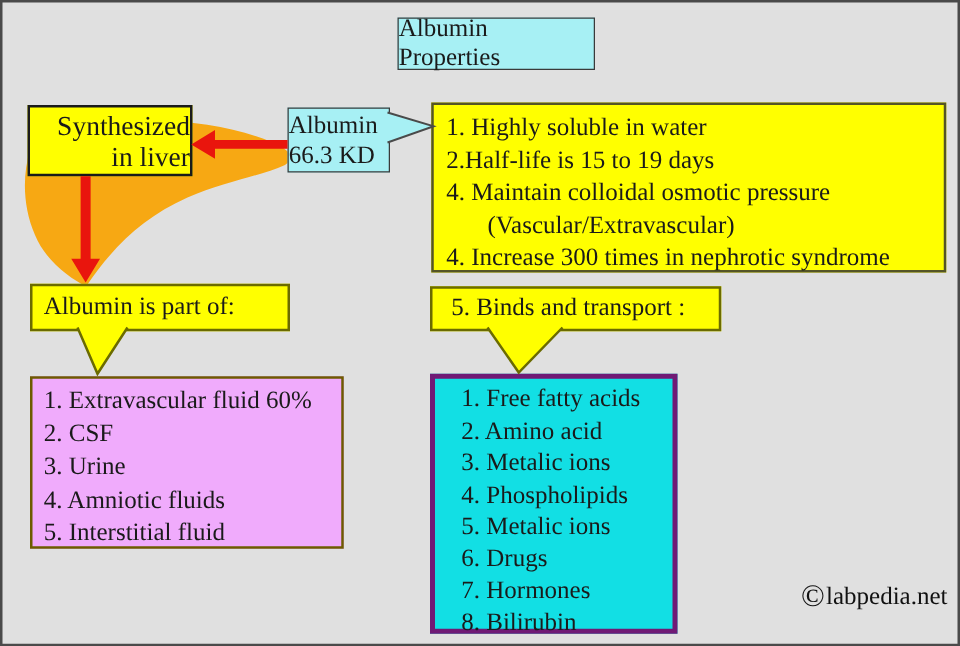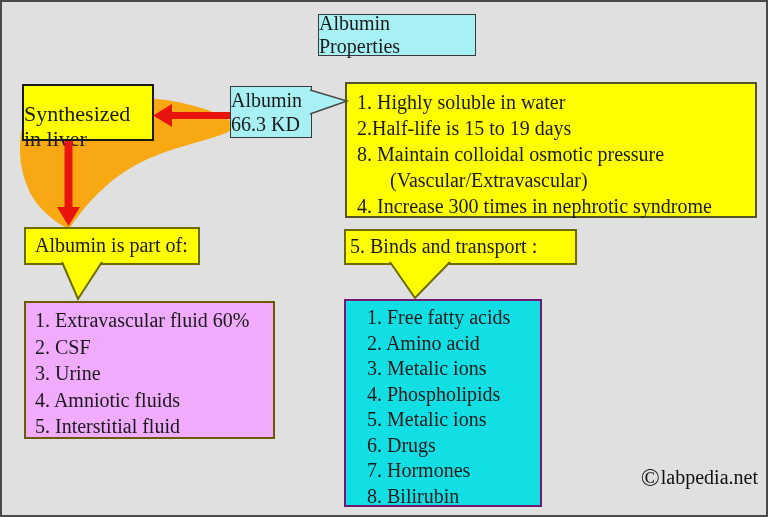--- a/index.html
+++ b/index.html
@@ -18,51 +18,51 @@
   .title-box {
     left:284px; top:12px; width:158px; height:42px;
     background:#a7f0f4; border:1px solid #3a3a3a;
     display:flex; align-items:center; justify-content:center;
     font-size:20px;
     margin-left:32px;
   }
   .synthesized-box {
     left:20px; top:82px; width:132px; height:57px;
     background:#ffff00; border:2px solid #1a1a1a;
-    text-align:left; font-size:22px; line-height:25px; padding-top:15px;
+    text-align:right; font-size:22px; line-height:25px; padding-top:2px;
   }
   .albumin-box {
     left:228px; top:84px; width:82px; height:52px;
     background:#a7f0f4; border:1px solid #3a3a3a;
     text-align:left; font-size:20px; line-height:24px; padding-top:1px;
   }
   .properties-box {
     left:343px; top:80px; width:412px; height:136px;
     background:#ffff00; border:2px solid #545426;
     font-size:20px; line-height:26px; padding:5px 0 0 10px;
   }
   .properties-box .line:nth-child(4) { padding-left:33px; }
   .part-of-box {
-    left:22px; top:225px; width:176px; height:38px;
+    left:22px; top:225px; width:208px; height:38px;
     background:#ffff00; border:2px solid #6b6b00;
     font-size:20px; line-height:33px; padding-left:9px;
   }
   .part-of-list {
     left:22px; top:299px; width:251px; height:138px;
     background:#f0abfc; border:2px solid #6d5b00;
     font-size:20px; line-height:26.5px; padding:4px 0 0 9px;
   }
   .binds-box {
     left:342px; top:227px; width:233px; height:36px;
     background:#ffff00; border:2px solid #6b6b00;
-    font-size:20px; line-height:31px; padding-left:4px;
+    font-size:20px; line-height:31px; padding-left:15px;
   }
   .binds-list {
     left:342px; top:297px; width:198px; height:208px;
-    background:#12dfe4; border:2px solid #701a75;
+    background:#12dfe4; border:4px solid #701a75;
     font-size:20px; line-height:25.5px; padding:4px 0 0 21px;
   }
   .copyright {
     position:absolute; right:8px; bottom:23px; z-index:2;
     font-size:20px; color:#111;
   }
   .copyright .csym { font-size:25px; vertical-align:-2px; margin-right:1px; }
 </style>
 </head>
 <body>
@@ -86,21 +86,21 @@
   </div>
 
   <div class="box albumin-box">
     <div class="line">Albumin</div>
     <div class="line">66.3 KD</div>
   </div>
 
   <div class="box properties-box">
       <div class="line">1. Highly soluble in water</div>
       <div class="line">2.Half-life is 15 to 19 days</div>
-      <div class="line">8. Maintain colloidal osmotic pressure</div>
+      <div class="line">4. Maintain colloidal osmotic pressure</div>
       <div class="line">(Vascular/Extravascular)</div>
       <div class="line">4. Increase 300 times in nephrotic syndrome</div>
     </div>
 
   <div class="box part-of-box">
     <span>Albumin is part of:</span>
   </div>
 
   <div class="box part-of-list">
       <div class="line">1. Extravascular fluid 60%</div>

